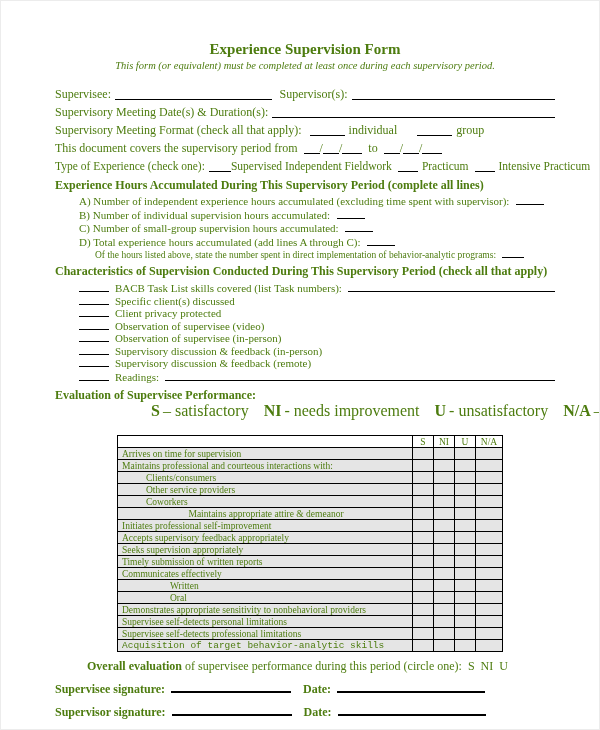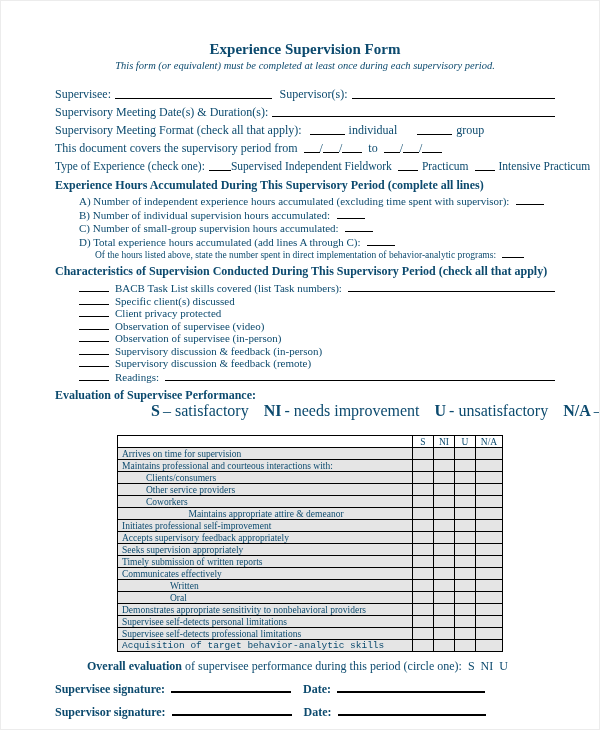--- a/index.html
+++ b/index.html
@@ -1,25 +1,25 @@
 <!DOCTYPE html>
 <html><head>
 <meta charset="utf-8">
 <style>
   html,body { margin:0; padding:0; background:#fdfdfd; }
   .page {
     width:600px; height:730px; margin:0 auto; background:#fff;
     box-sizing:border-box; padding:40px 44px 0 54px;
-    font-family:"Liberation Serif", serif; font-size:12px; color:#0c4a6e;
+    font-family:"Liberation Serif", serif; font-size:12px; color:#4d7c0f;
     overflow:hidden; position:relative; border:1px solid #ececec;
   }
   .title { text-align:center; font-weight:bold; font-size:15px; line-height:17px; margin-bottom:2px; }
   .subtitle { text-align:center; font-style:italic; font-size:10.5px; line-height:12px; margin-bottom:16px; }
 
-  .fline { display:flex; align-items:flex-start; margin-bottom:5px; line-height:13px; white-space:nowrap; }
+  .fline { display:flex; align-items:center; margin-bottom:5px; line-height:13px; white-space:nowrap; }
   .blank { display:inline-block; border-bottom:1.5px solid #000; height:10px; flex:0 0 auto; }
   .g1 { flex:1 1 auto; } .g13 { flex:1.3 1 auto; }
   .w16{width:16px;} .w20{width:20px;} .w22{width:22px;} .w28{width:28px;} .w35{width:35px;}
   .ml4{margin-left:4px;} .ml6{margin-left:6px;} .ml8{margin-left:8px;} .ml20{margin-left:20px;}
   .mr4{margin-right:4px;} .mr6{margin-right:6px;}
   .small-line { font-size:11.5px; }
 
   .heading { font-weight:bold; line-height:14px; margin:3px 0 3px; white-space:nowrap; }
 
   .hours-item { margin-left:24px; font-size:11px; line-height:13.5px; white-space:nowrap; }

